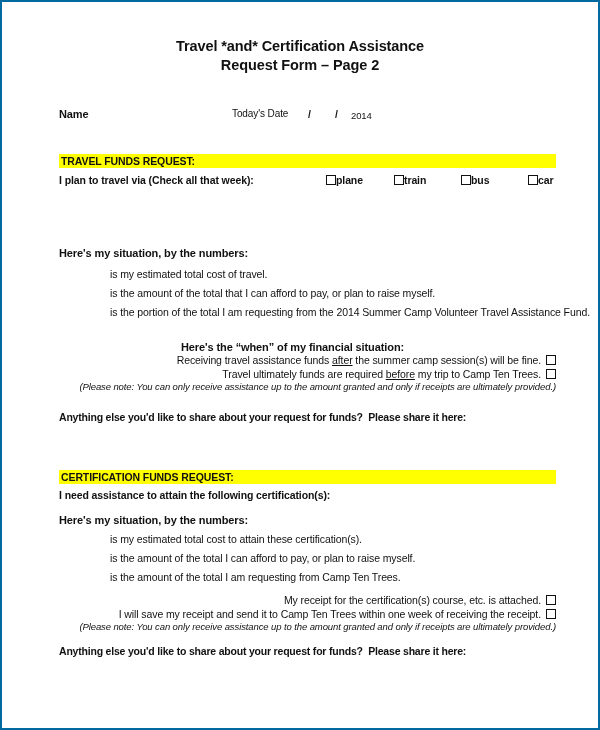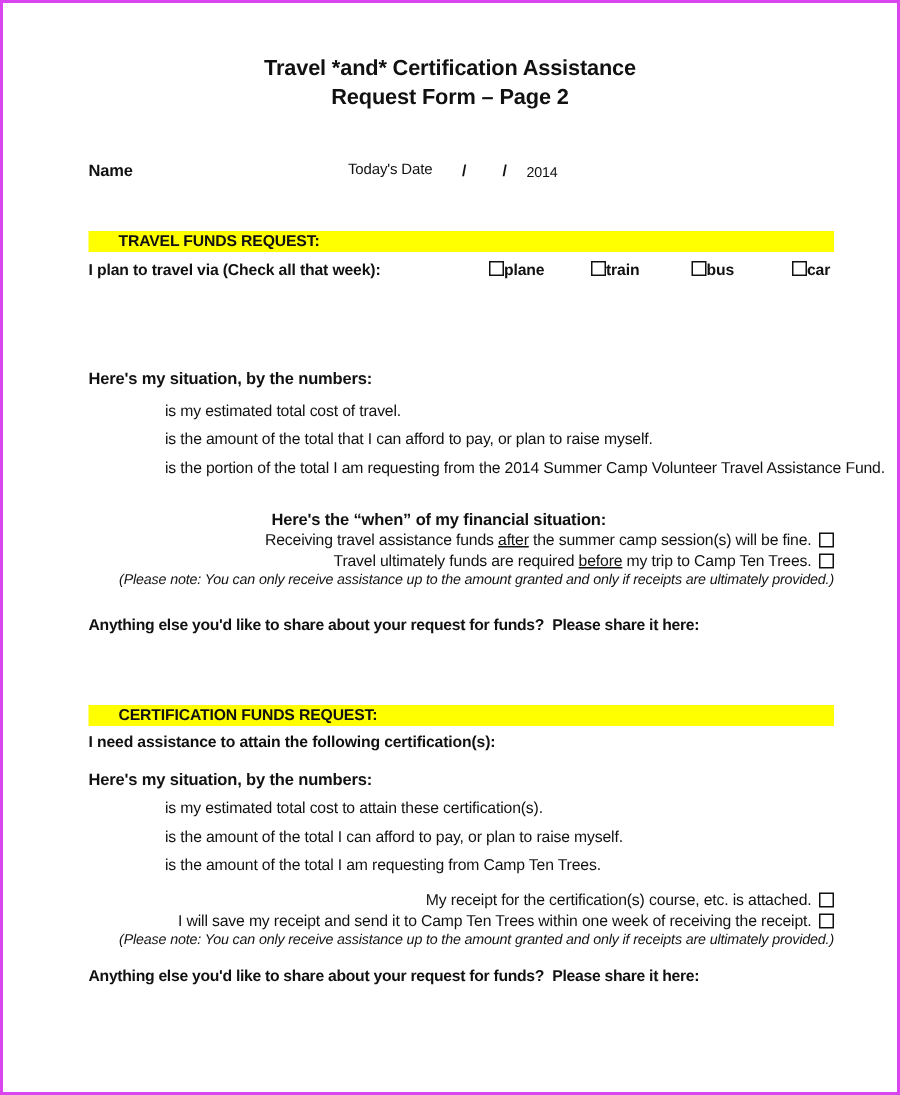--- a/index.html
+++ b/index.html
@@ -1,36 +1,36 @@
 <!DOCTYPE html>
 <html><head>
 <meta charset="utf-8">
 <style>
   html,body{margin:0;padding:0;background:#fbfbfb;}
   .page{
     position:relative;width:600px;height:730px;background:#ffffff;
-    border:2px solid #d946ef;box-sizing:border-box;
+    border:2px solid #0369a1;box-sizing:border-box;
     font-family:"Liberation Sans",sans-serif;color:#111;letter-spacing:-0.1px;
     overflow:hidden;
   }
   .abs{position:absolute;}
   .title{top:35px;left:0;right:0;text-align:center;font-weight:bold;font-size:14.5px;line-height:19px;}
   .b{font-weight:bold;}
   .row{left:57px;width:497px;font-size:10.5px;}
   .name-label{left:57px;top:106px;font-weight:bold;font-size:11px;}
   .date-label{left:230px;top:106px;font-weight:normal;font-size:10px;}
   .slash1{left:306px;top:106px;font-weight:bold;font-size:10.5px;}
   .slash2{left:333px;top:106px;font-weight:bold;font-size:10.5px;}
   .year{left:349px;top:108px;font-size:9.5px;}
-  .bar{left:57px;width:497px;background:#ffff00;font-weight:bold;font-size:10.5px;height:14px;line-height:14px;padding-left:20px;box-sizing:border-box;white-space:nowrap;}
+  .bar{left:57px;width:497px;background:#ffff00;font-weight:bold;font-size:10.5px;height:14px;line-height:14px;padding-left:2px;box-sizing:border-box;white-space:nowrap;}
   .bar-travel{top:152px;}
   .bar-cert{top:468px;}
   .travel-via{top:172px;height:13px;}
   .via-label{position:absolute;left:0;top:0;font-weight:bold;white-space:nowrap;}
-  .opt{position:absolute;top:0;display:flex;font-weight:bold;padding-left:29px;}
+  .opt{position:absolute;top:0;display:flex;align-items:center;font-weight:bold;padding-left:29px;}
   .opt-plane{left:238px;} .opt-train{left:306px;} .opt-bus{left:373px;} .opt-car{left:440px;}
   .cb{display:inline-block;width:8px;height:8px;border:1.5px solid #111;background:#fff;flex:0 0 auto;}
   .additional{top:192px;font-weight:bold;white-space:nowrap;}
   .numbers-h1{top:245px;font-weight:bold;font-size:11px;}
   .numbers-h2{top:512px;font-weight:bold;font-size:11px;}
   .indent{left:108px;width:460px;font-size:10.5px;white-space:nowrap;}
   .t-line1{top:266px;} .t-line2{top:285px;} .t-line3{top:304px;}
   .c-line1{top:531px;} .c-line2{top:550px;} .c-line3{top:569px;}
   .when-h{top:339px;text-align:center;font-weight:bold;font-size:11px;padding-right:30px;box-sizing:border-box;}
   .rrow{display:flex;justify-content:flex-end;align-items:center;gap:5px;white-space:nowrap;}

